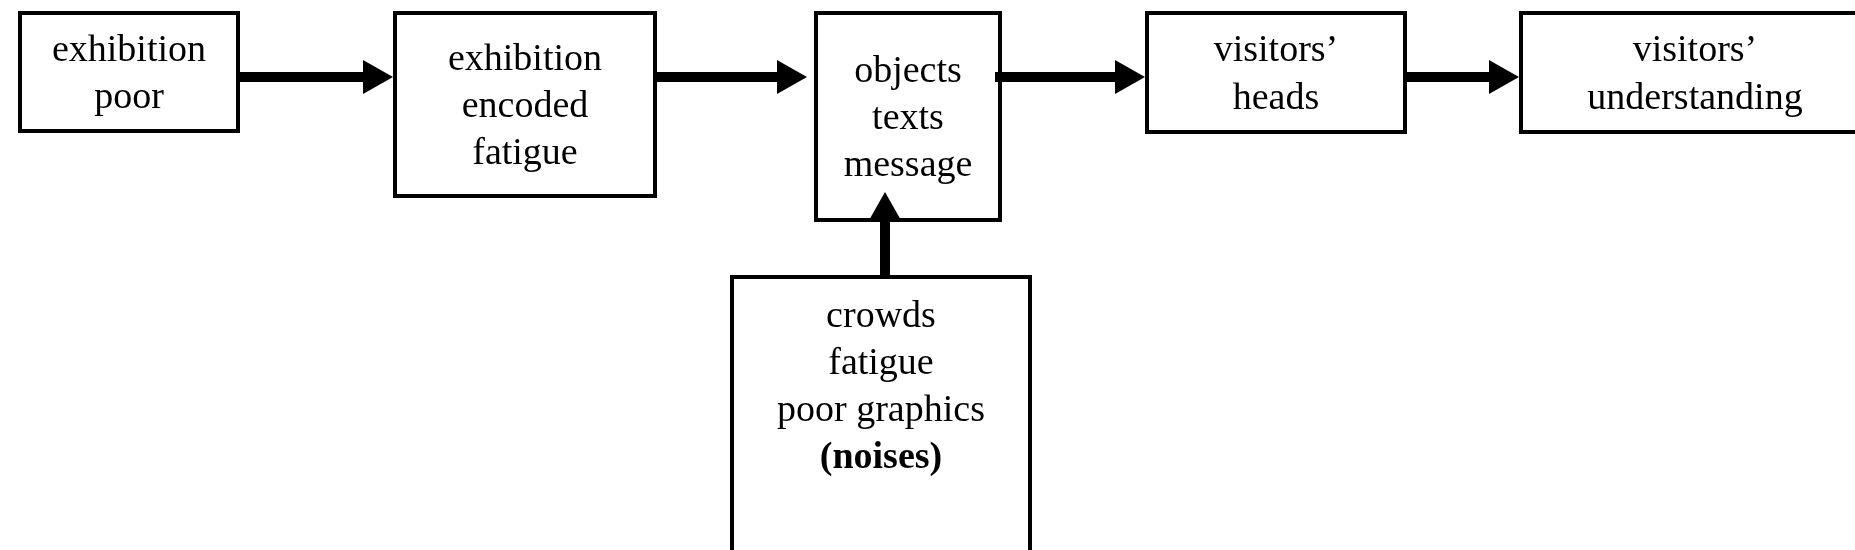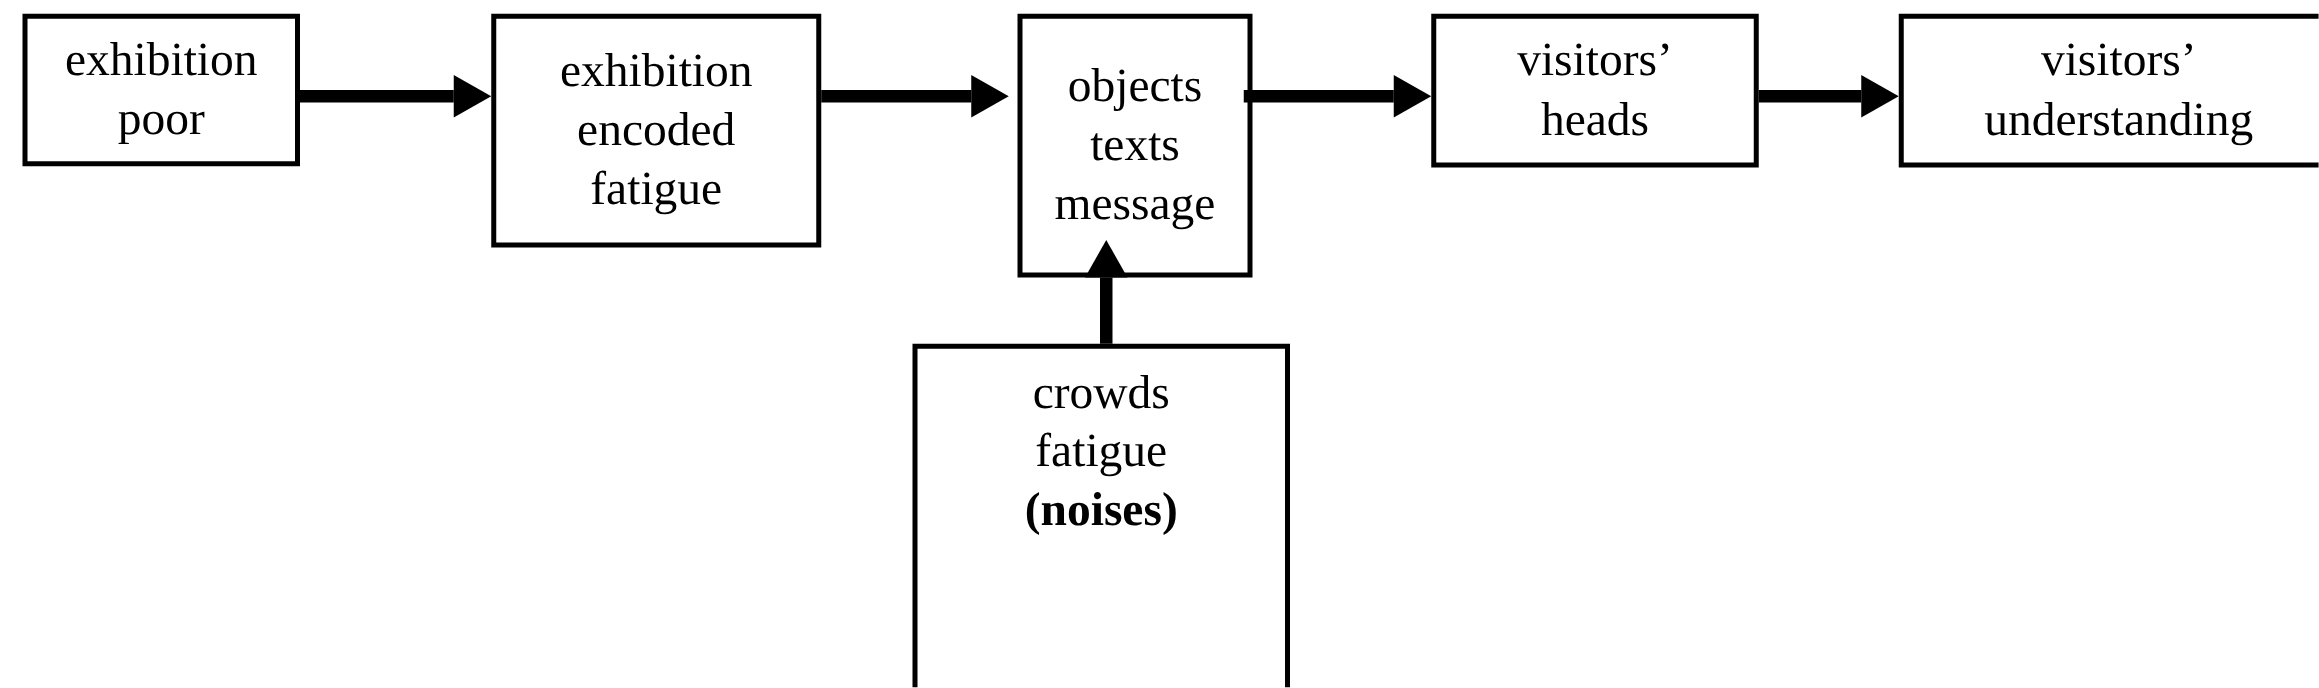--- a/index.html
+++ b/index.html
@@ -134,16 +134,17 @@
   </div>
 
   <div class="arrow-v" style="left:885px; top:200px; height:77px;">
     <div class="shaft" style="top:22px; height:55px;"></div>
     <div class="head" style="top:-8px;"></div>
   </div>
 
   <div class="node-box" style="left:730px; top:275px; width:302px; height:300px; justify-content:flex-start; padding-top:12px;">
     <span class="node-line">crowds</span>
     <span class="node-line">fatigue</span>
+    <span class="node-line">poor graphics</span>
     <span class="node-line bold">(noises)</span>
   </div>
 
 </div>
 
 </body></html>

